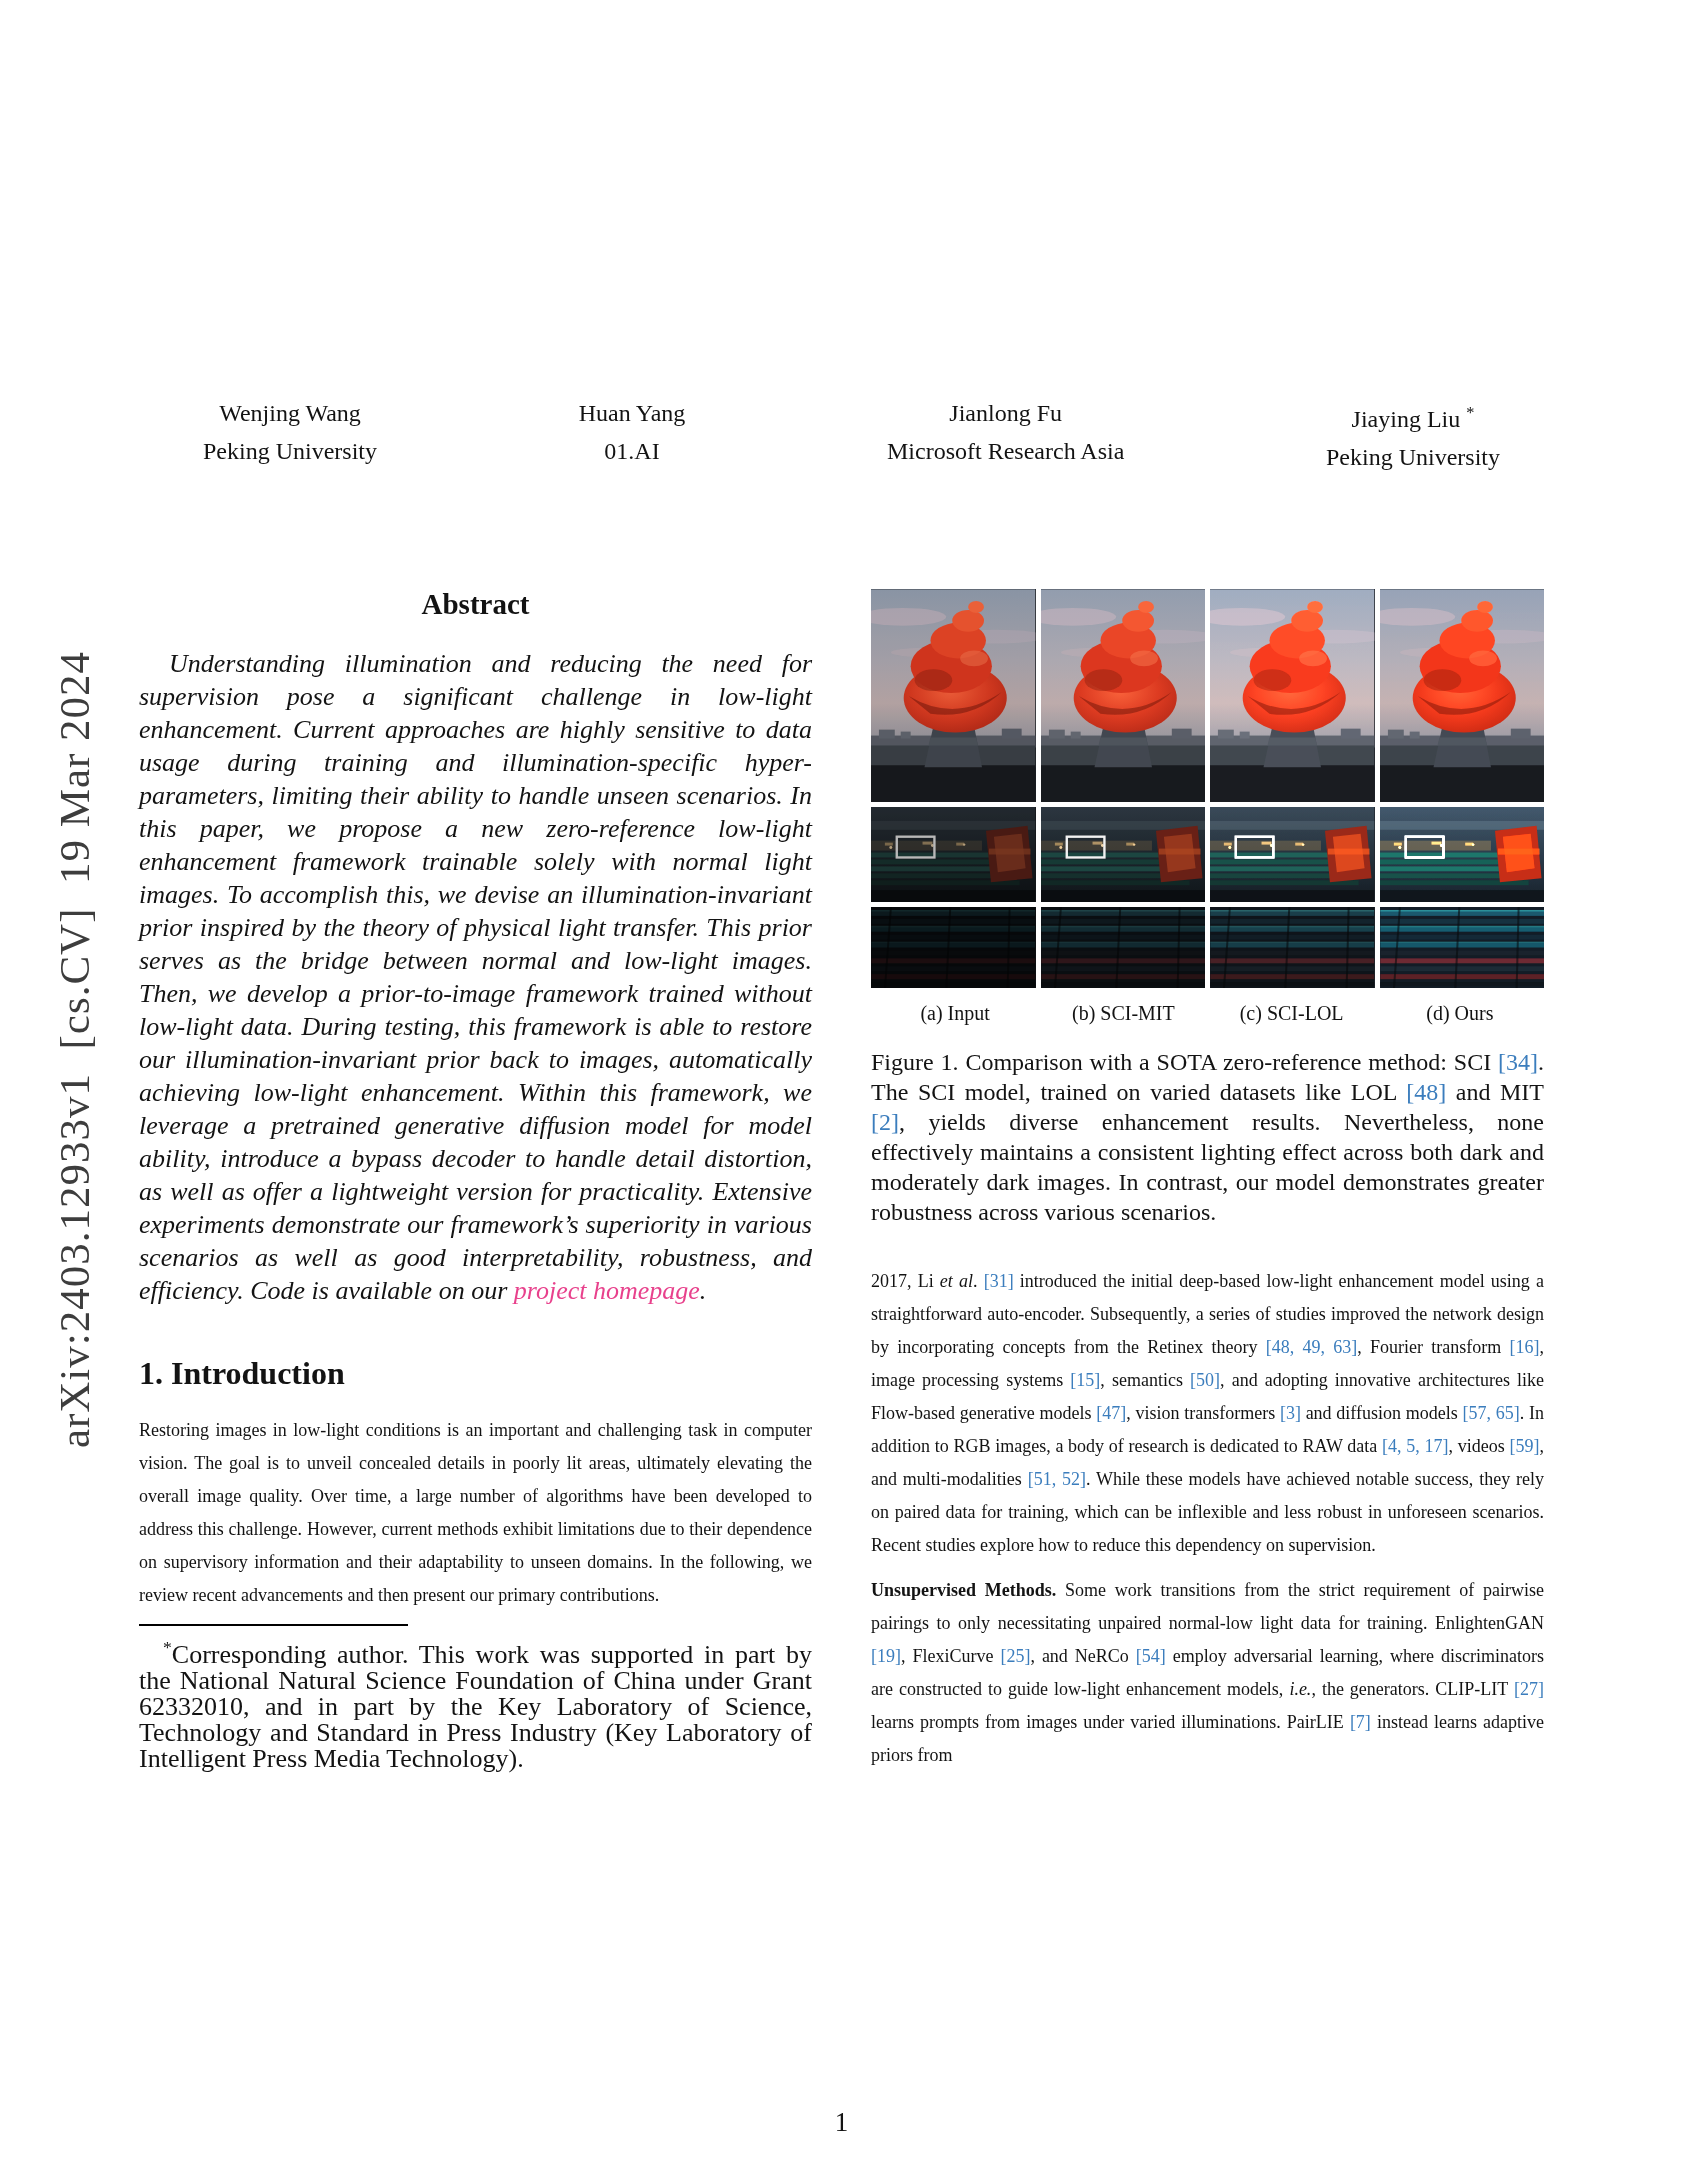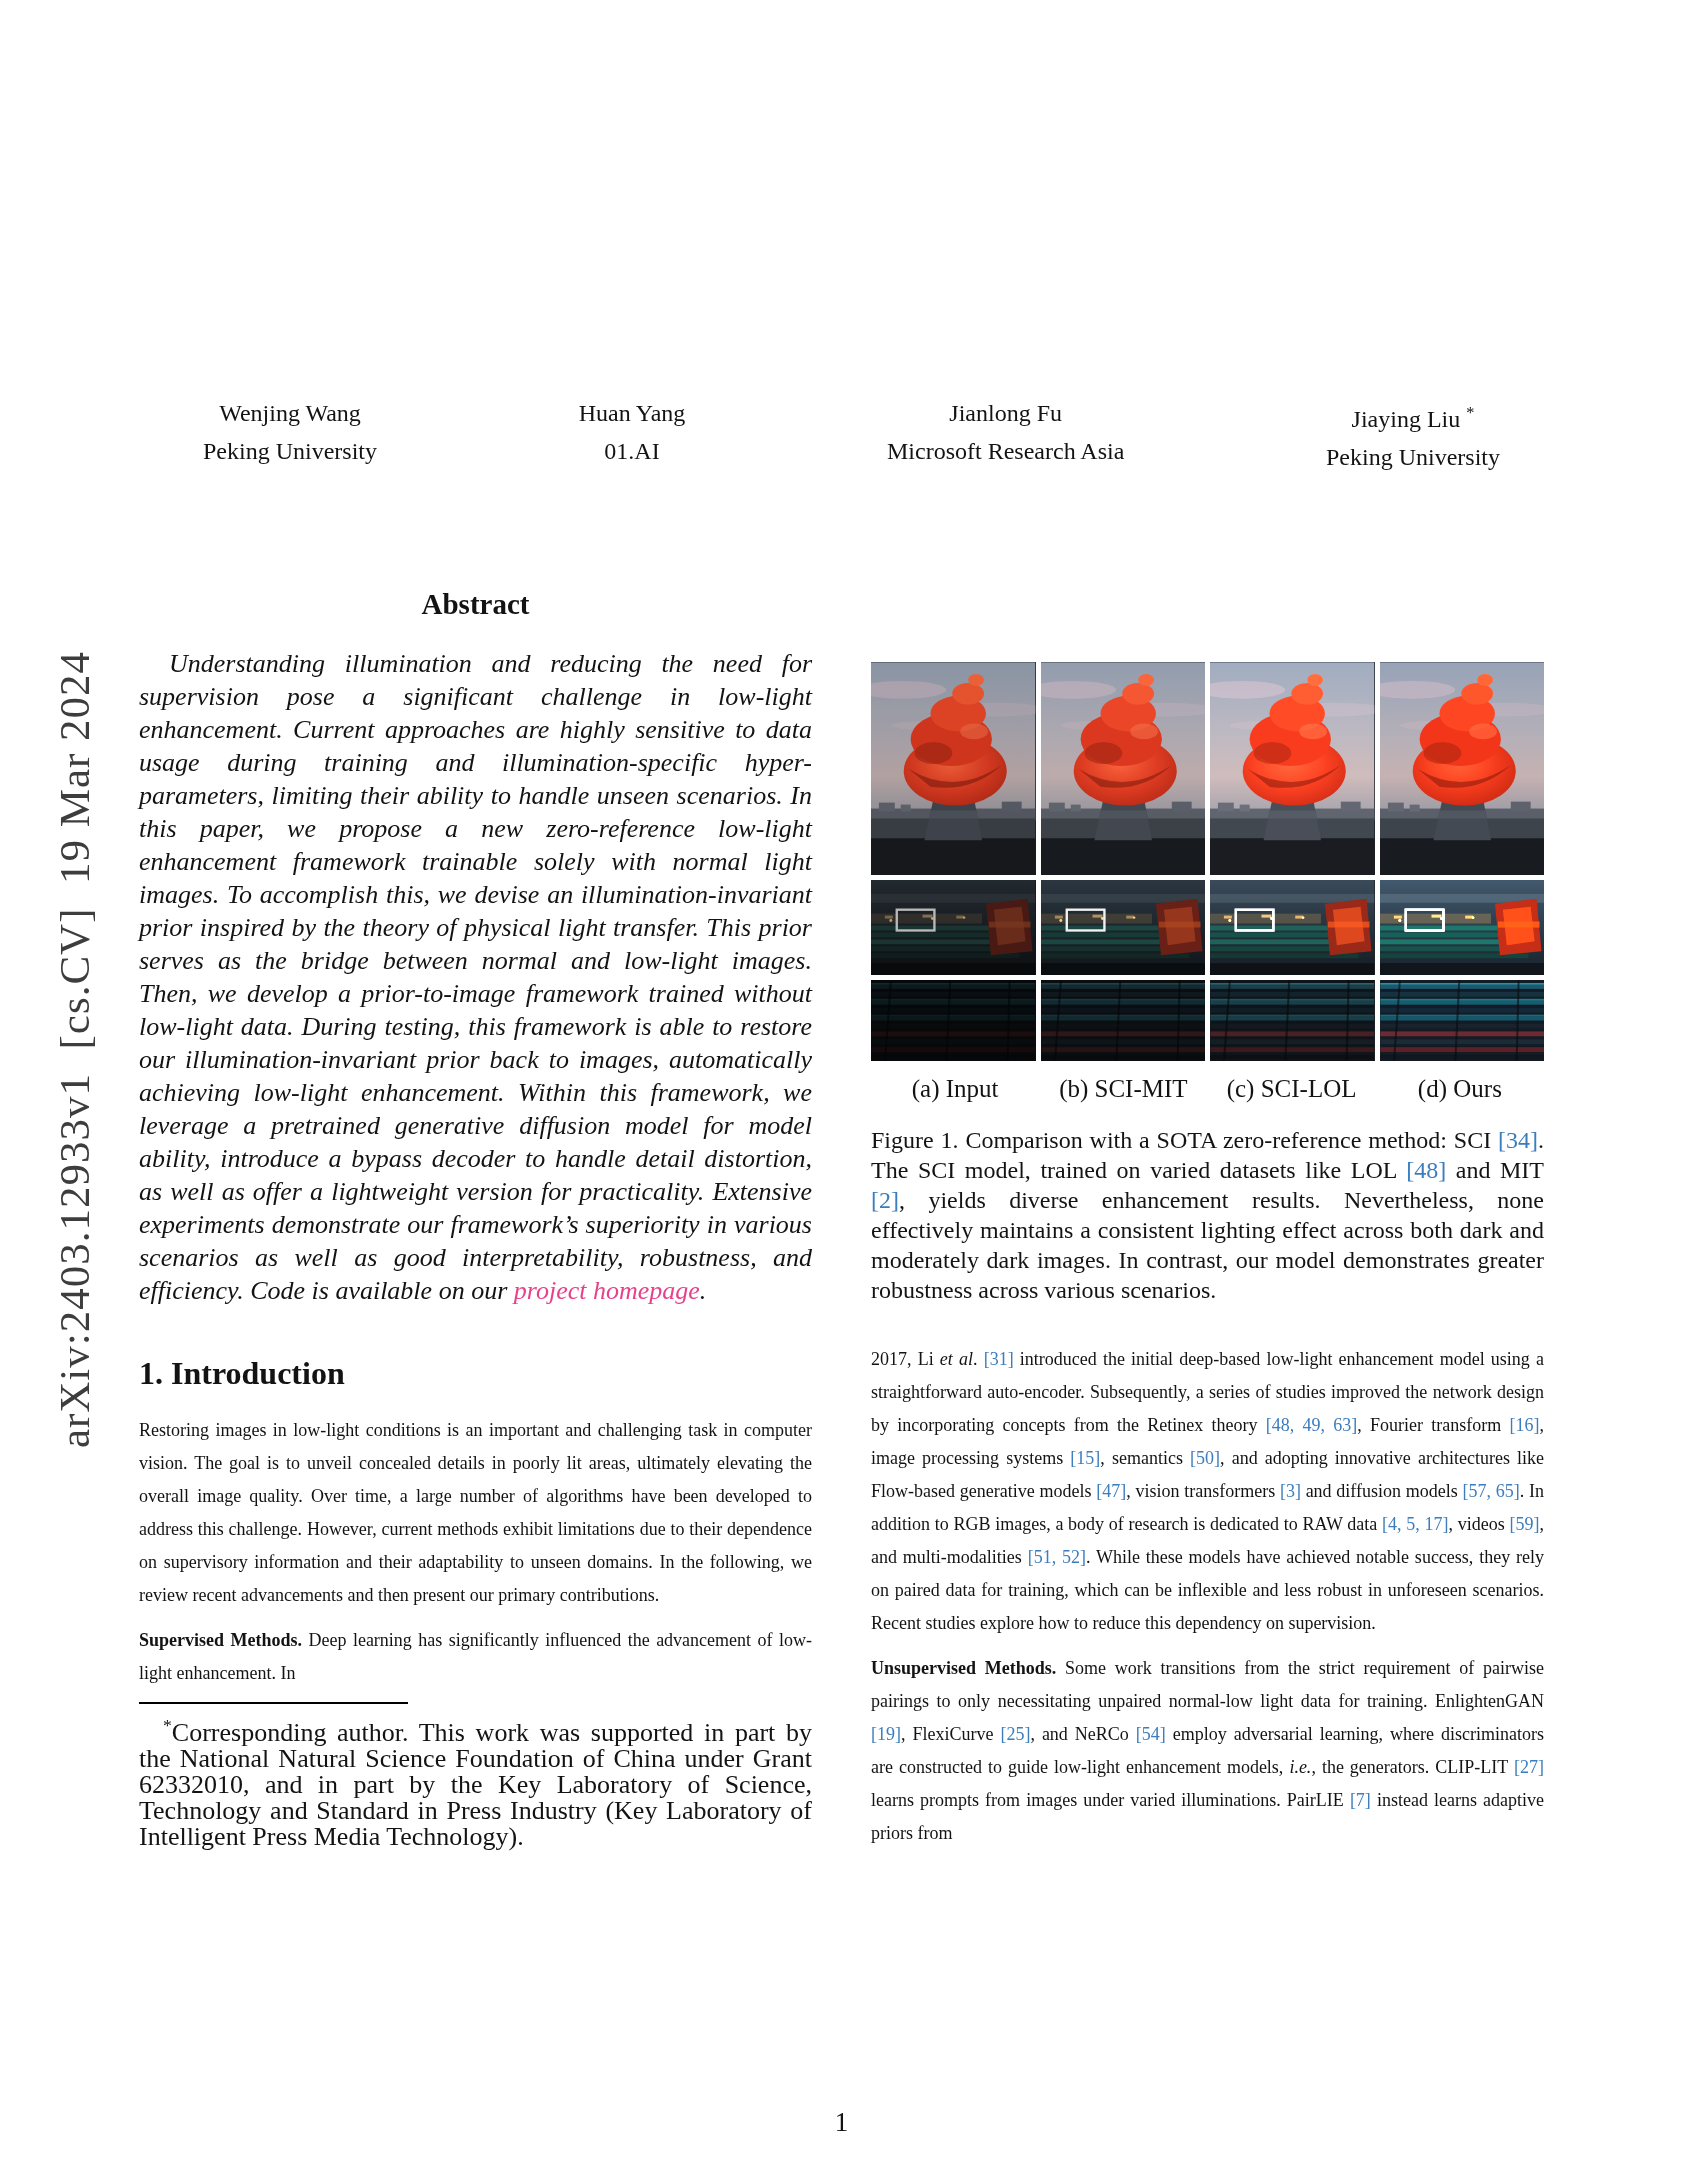--- a/index.html
+++ b/index.html
@@ -29,21 +29,21 @@
 
   .sup{vertical-align:super;font-size:68%}
   .cite{color:var(--cite,#3b7dbd)}
   .link{color:var(--link,#e8418c)}
   .b{font-weight:700}
   .i{font-style:italic}
 
   .fig{margin-top:30px}
   .fig-grid{display:grid;grid-template-columns:repeat(4,1fr);grid-template-rows:213px 95px 81px;gap:5px;width:100%}
   .cell{width:100%;height:100%;display:block;background:#1a1d22}
-  .fig-labels{display:grid;grid-template-columns:repeat(4,1fr);margin-top:14px;font-size:25px;text-align:center}
+  .fig-labels{display:grid;grid-template-columns:repeat(4,1fr);margin-top:14px;font-size:20px;text-align:center}
   .fig-caption{margin-top:22px;font-size:24px;line-height:30px;text-align:justify}
 
   .page-number{position:absolute;top:2107px;left:0;width:100%;text-align:center;font-size:27px}
 
   
   .r1.v0{filter:brightness(.96)}
   .r1.v1{filter:brightness(1.02)}
   .r1.v2{filter:brightness(1.12) saturate(1.05)}
   .r1.v3{filter:brightness(1.06) saturate(1.1)}
   .r2.v0{filter:brightness(.72) saturate(.85)}
@@ -167,21 +167,20 @@
   </div>
 
   <div class="columns">
 
     <div class="col">
       <h2 class="abstract-heading">Abstract</h2>
       <p class="abstract"><span>Understanding illumination and reducing the need for supervision pose a significant challenge in low-light enhancement. Current approaches are highly sensitive to data usage during training and illumination-specific hyper-parameters, limiting their ability to handle unseen scenarios. In this paper, we propose a new zero-reference low-light enhancement framework trainable solely with normal light images. To accomplish this, we devise an illumination-invariant prior inspired by the theory of physical light transfer. This prior serves as the bridge between normal and low-light images. Then, we develop a prior-to-image framework trained without low-light data. During testing, this framework is able to restore our illumination-invariant prior back to images, automatically achieving low-light enhancement. Within this framework, we leverage a pretrained generative diffusion model for model ability, introduce a bypass decoder to handle detail distortion, as well as offer a lightweight version for practicality. Extensive experiments demonstrate our framework’s superiority in various scenarios as well as good interpretability, robustness, and efficiency. Code is available on our </span><span class="link">project homepage</span><span>.</span></p>
 
       <h2 class="section-heading">1. Introduction</h2>
       <p class="para">Restoring images in low-light conditions is an important and challenging task in computer vision. The goal is to unveil concealed details in poorly lit areas, ultimately elevating the overall image quality. Over time, a large number of algorithms have been developed to address this challenge. However, current methods exhibit limitations due to their dependence on supervisory information and their adaptability to unseen domains. In the following, we review recent advancements and then present our primary contributions.</p>
-      <p class="para tight"><span class="b">Supervised Methods.</span><span> Deep learning has significantly influenced the advancement of low-light enhancement. In</span></p>
 
       <div class="footnote">
         <hr class="footnote-rule">
         <p class="footnote-text"><span class="sup">*</span><span>Corresponding author. This work was supported in part by the National Natural Science Foundation of China under Grant 62332010, and in part by the Key Laboratory of Science, Technology and Standard in Press Industry (Key Laboratory of Intelligent Press Media Technology).</span></p>
       </div>
     </div>
 
     <div class="col">
 
       <figure class="fig">

